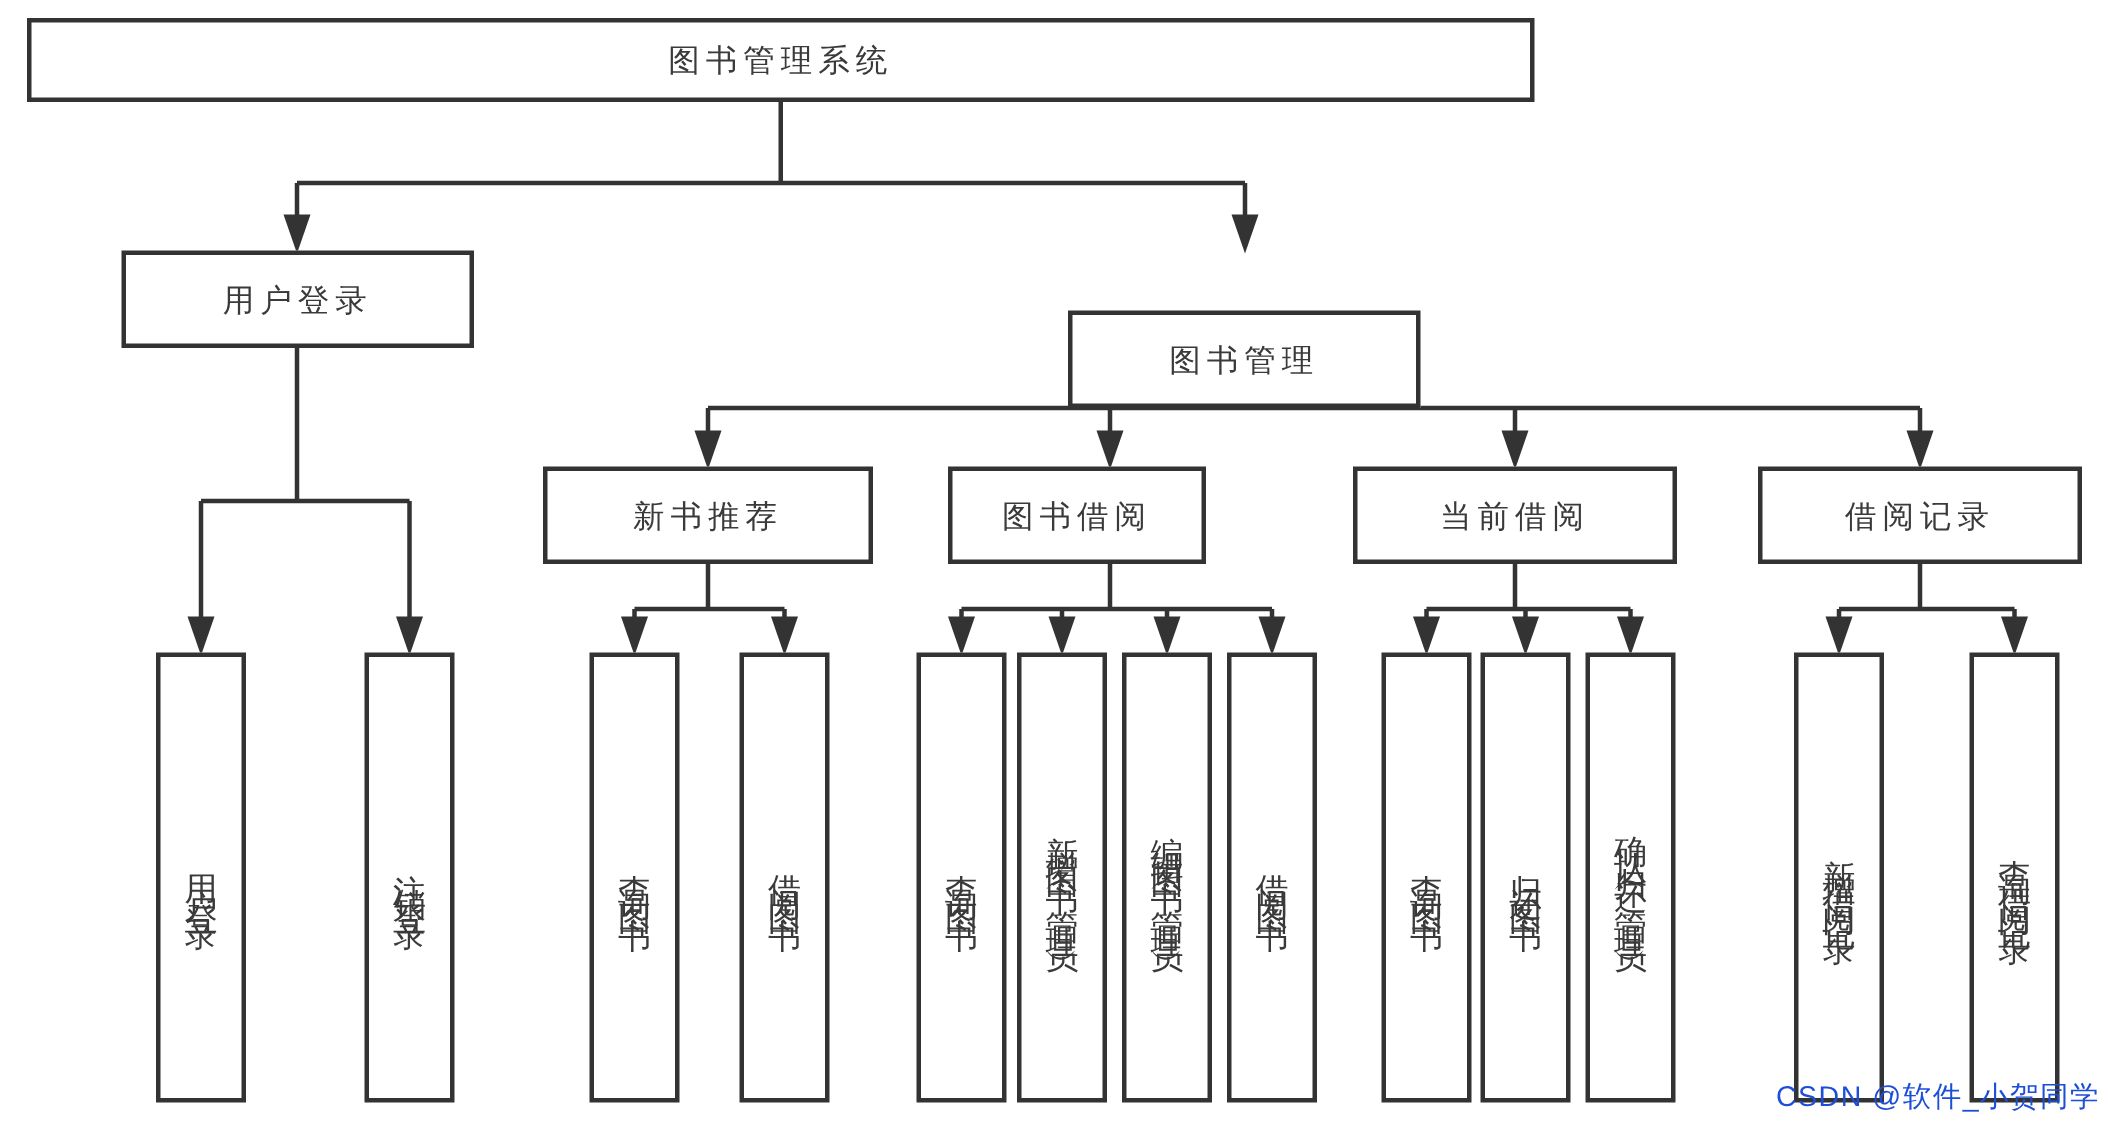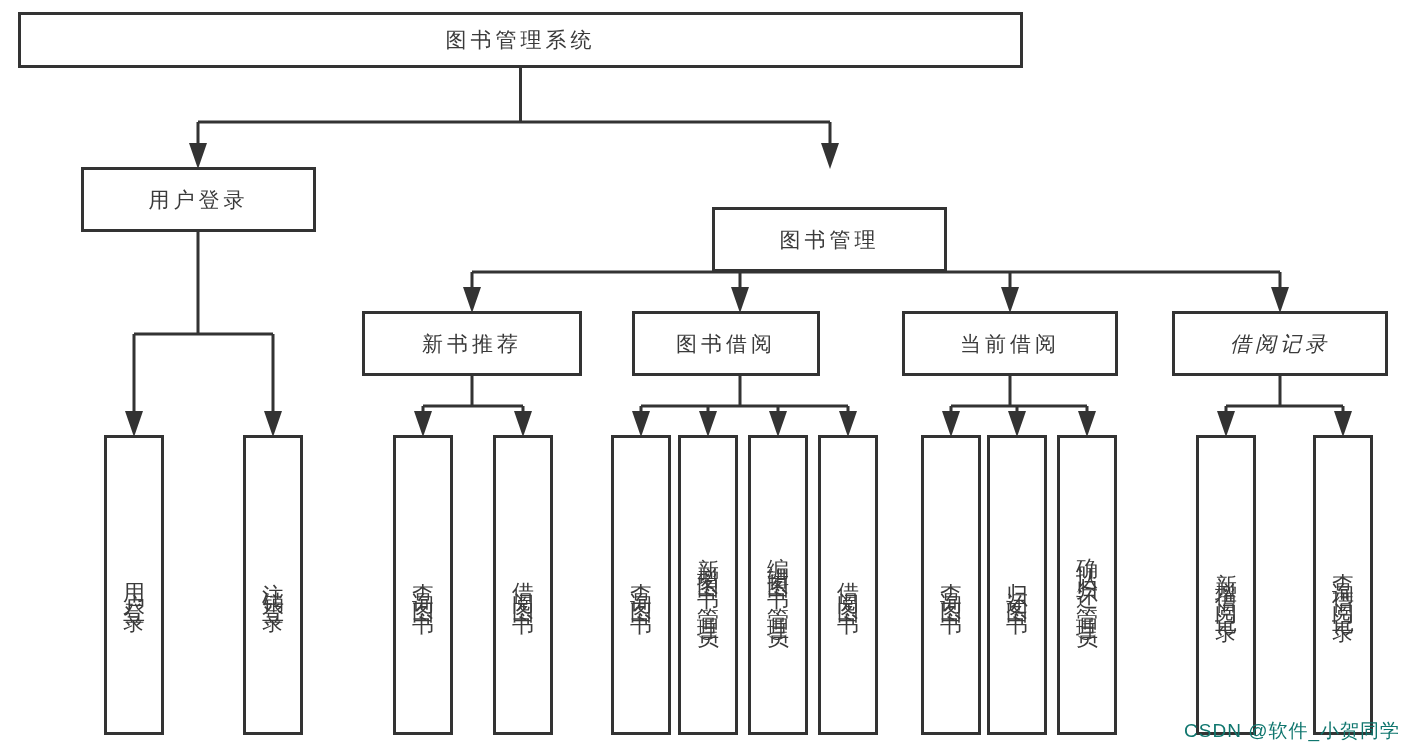--- a/index.html
+++ b/index.html
@@ -39,42 +39,42 @@
     letter-spacing: 10px;
     line-height: 1;
     white-space: nowrap;
     color: #3a3a3a;
   }
   
   #n-root  { left: 18px;   top: 12px;  width: 1005px; height: 56px; }
   #n-l2-0  { left: 81px;   top: 167px; width: 235px;  height: 65px; }
   #n-l2-1  { left: 712px;  top: 167px; width: 235px;  height: 65px; margin-top: 40px; }
   #n-l3-0  { left: 362px;  top: 311px; width: 220px;  height: 65px; justify-content: center; }
-  #n-l3-1  { left: 632px;  top: 311px; width: 188px;  height: 65px; }
+  #n-l3-1  { left: 632px;  top: 311px; width: 172px;  height: 65px; }
   #n-l3-2  { left: 902px;  top: 311px; width: 216px;  height: 65px; }
-  #n-l3-3  { left: 1172px; top: 311px; width: 216px;  height: 65px; font-style: italic; }
+  #n-l3-3  { left: 1172px; top: 311px; width: 216px;  height: 65px; }
   
   #leaf-0  { left: 104px; }
   #leaf-1  { left: 243px; }
   #leaf-2  { left: 393px; }
   #leaf-3  { left: 493px; }
   #leaf-4  { left: 611px; }
   #leaf-5  { left: 678px; }
   #leaf-6  { left: 748px; }
   #leaf-7  { left: 818px; }
   #leaf-8  { left: 921px; }
   #leaf-9  { left: 987px; }
   #leaf-10 { left: 1057px; }
   #leaf-11 { left: 1196px; }
   #leaf-12 { left: 1313px; }
   .watermark {
     position: absolute;
     right: 5px; bottom: 3px;
     font-size: 19px;
-    color: #0f766e;
+    color: #1d4ed8;
     letter-spacing: 1px;
     z-index: 6;
     white-space: nowrap;
   }
 </style>
 </head>
 <body>
 
 <div id="canvas">
 

